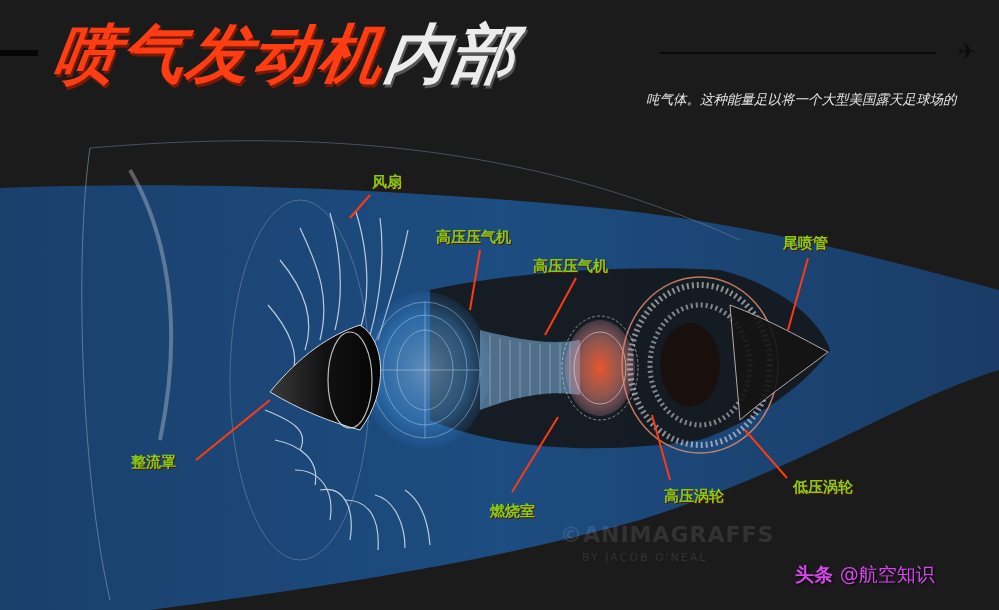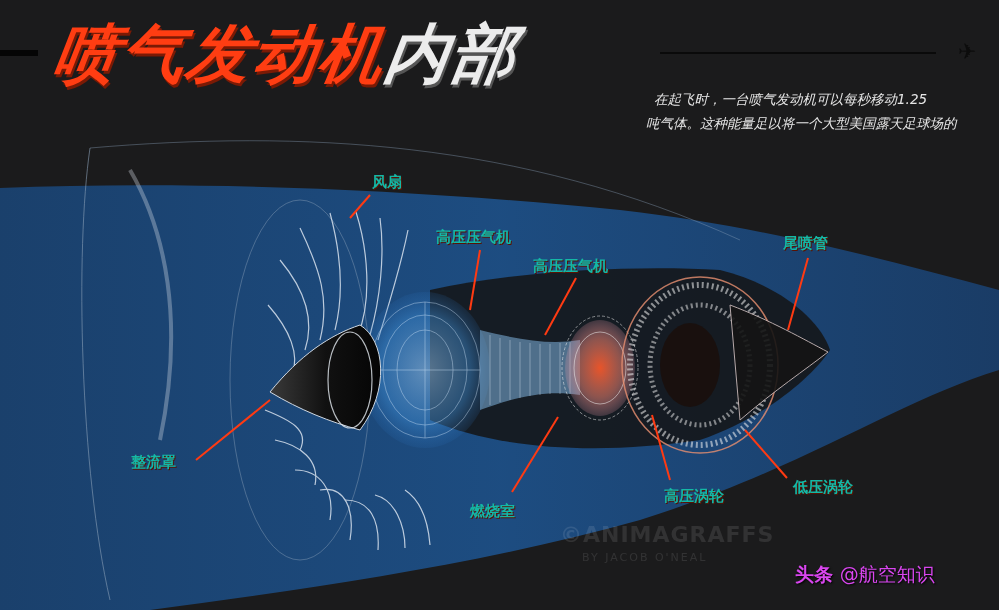--- a/index.html
+++ b/index.html
@@ -35,21 +35,21 @@
 
     .intro {
       position: absolute; left: 652px; top: 87px; width: 330px;
       color: #e6e6e6; font-size: 13.5px; line-height: 24px; font-style: italic;
     }
     .intro p { margin: 0; }
     .intro .l1 { padding-left: 2px; }
     .intro .lx { margin-left: -6px; }
 
     .label {
-      position: absolute; color: #14b8a6; font-weight: bold; font-size: 15px;
+      position: absolute; color: #84cc16; font-weight: bold; font-size: 15px;
       white-space: nowrap; text-shadow: 1px 1px 0 #5a1202;
     }
     .watermark {
       position: absolute; left: 560px; top: 522px;
       color: rgba(255,255,255,0.10); font-weight: bold; font-size: 22px; letter-spacing: 1px;
     }
     .watermark-sub {
       position: absolute; left: 582px; top: 551px;
       color: rgba(255,255,255,0.10); font-size: 11px; letter-spacing: 2px;
     }
@@ -169,30 +169,29 @@
   </svg>
 
   <div class="dash-left"></div>
   <div class="title">
     <span class="t-red">喷气发动机</span><span class="t-white">内部</span>
   </div>
   <div class="rule-right"></div>
   <div class="plane-icon">✈</div>
 
   <div class="intro">
-    <p class="l1">在起飞时，一台喷气发动机可以每秒移动1.25</p>
     <p class="lx">吨气体。这种能量足以将一个大型美国露天足球场的</p>
   </div>
 
   <div class="label" style="left:372px; top:173px;">风扇</div>
   <div class="label" style="left:436px; top:228px;">高压压气机</div>
   <div class="label" style="left:533px; top:257px;">高压压气机</div>
   <div class="label" style="left:783px; top:234px;">尾喷管</div>
   <div class="label" style="left:131px; top:453px;">整流罩</div>
-  <div class="label" style="left:470px; top:502px;">燃烧室</div>
+  <div class="label" style="left:490px; top:502px;">燃烧室</div>
   <div class="label" style="left:664px; top:487px;">高压涡轮</div>
   <div class="label" style="left:793px; top:478px;">低压涡轮</div>
 
   <div class="watermark">©ANIMAGRAFFS</div>
   <div class="watermark-sub">BY JACOB O'NEAL</div>
 
   <div class="credit">
     <span>头条</span>
     <span class="at">@航空知识</span>
   </div>

